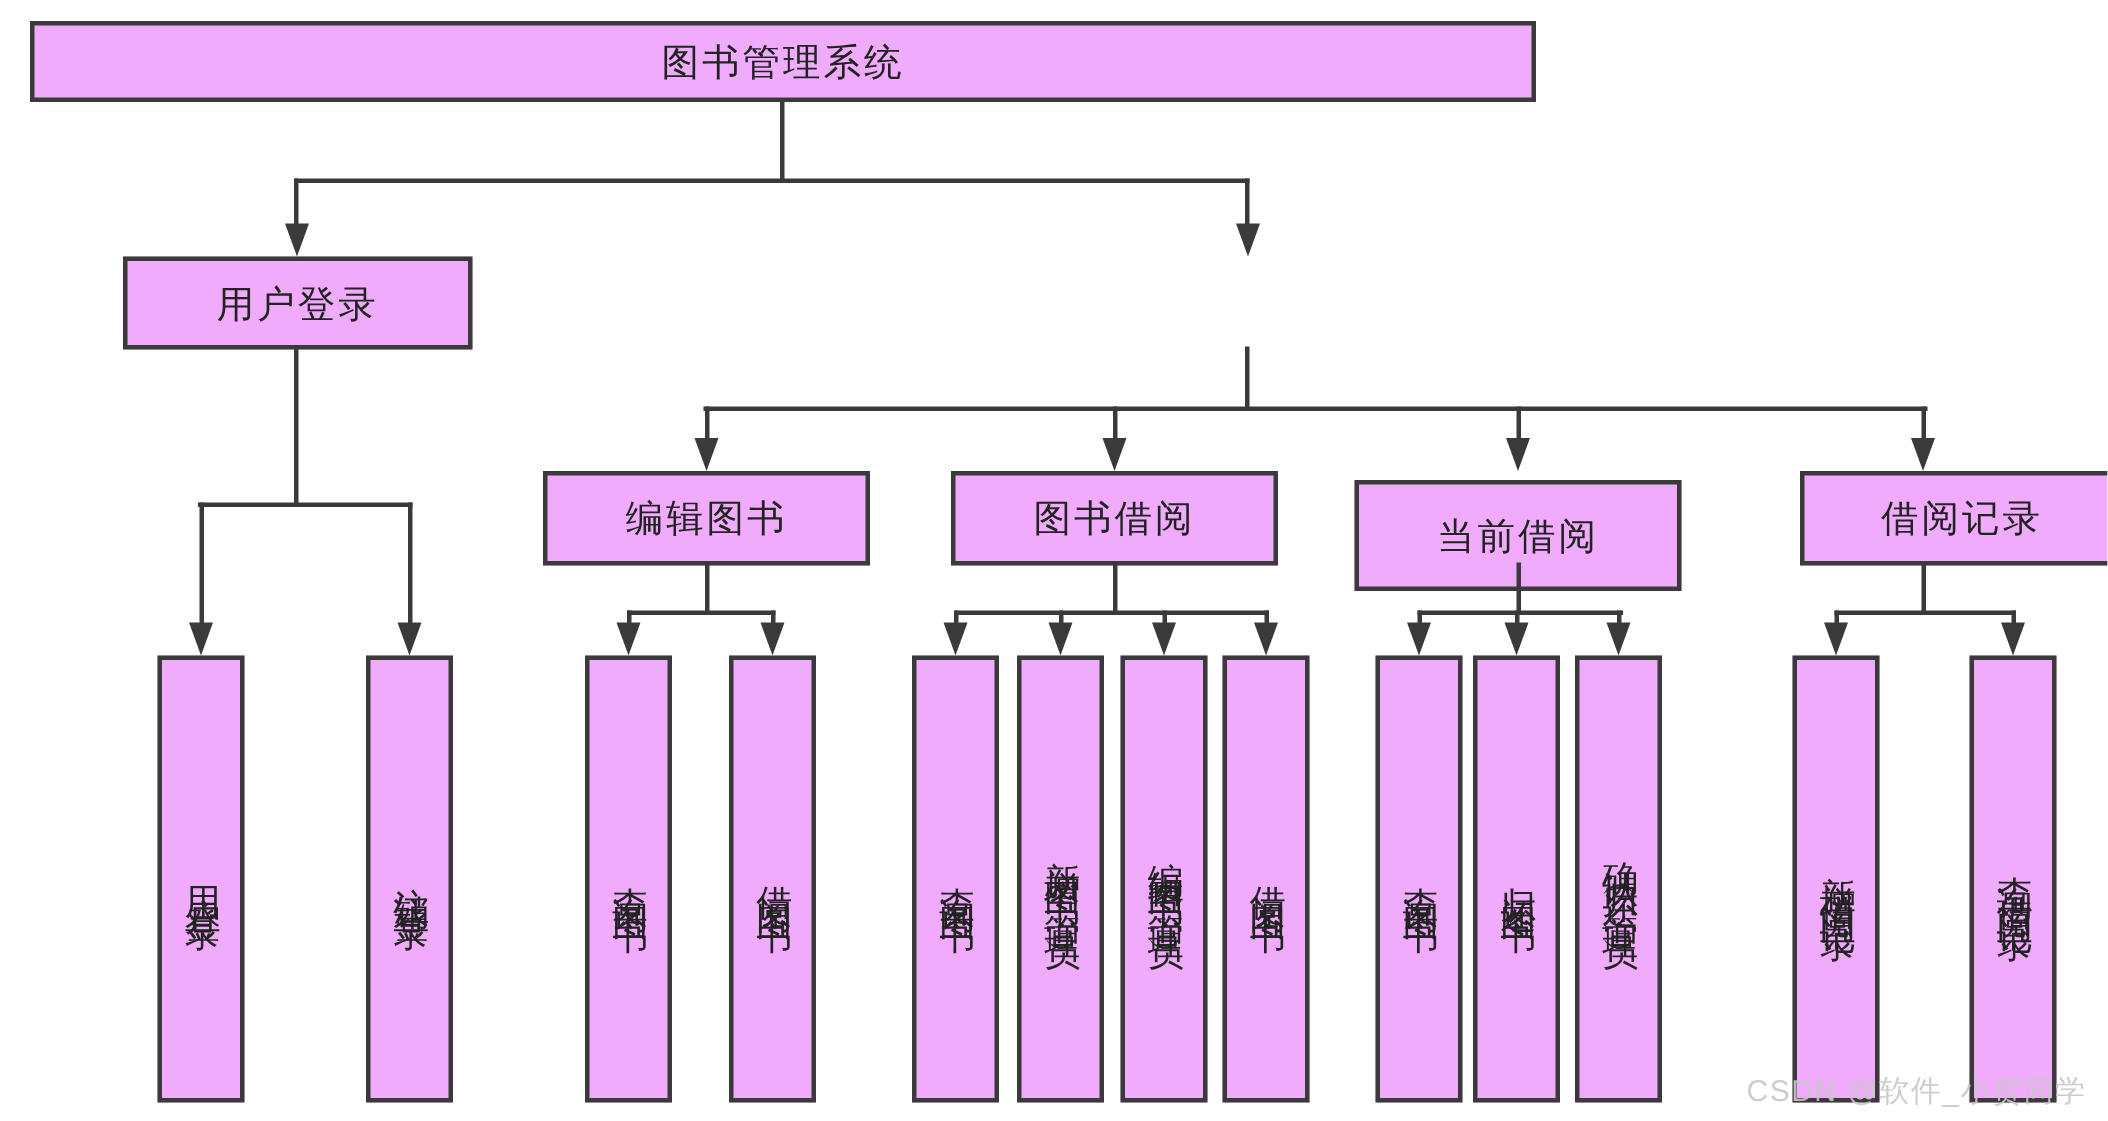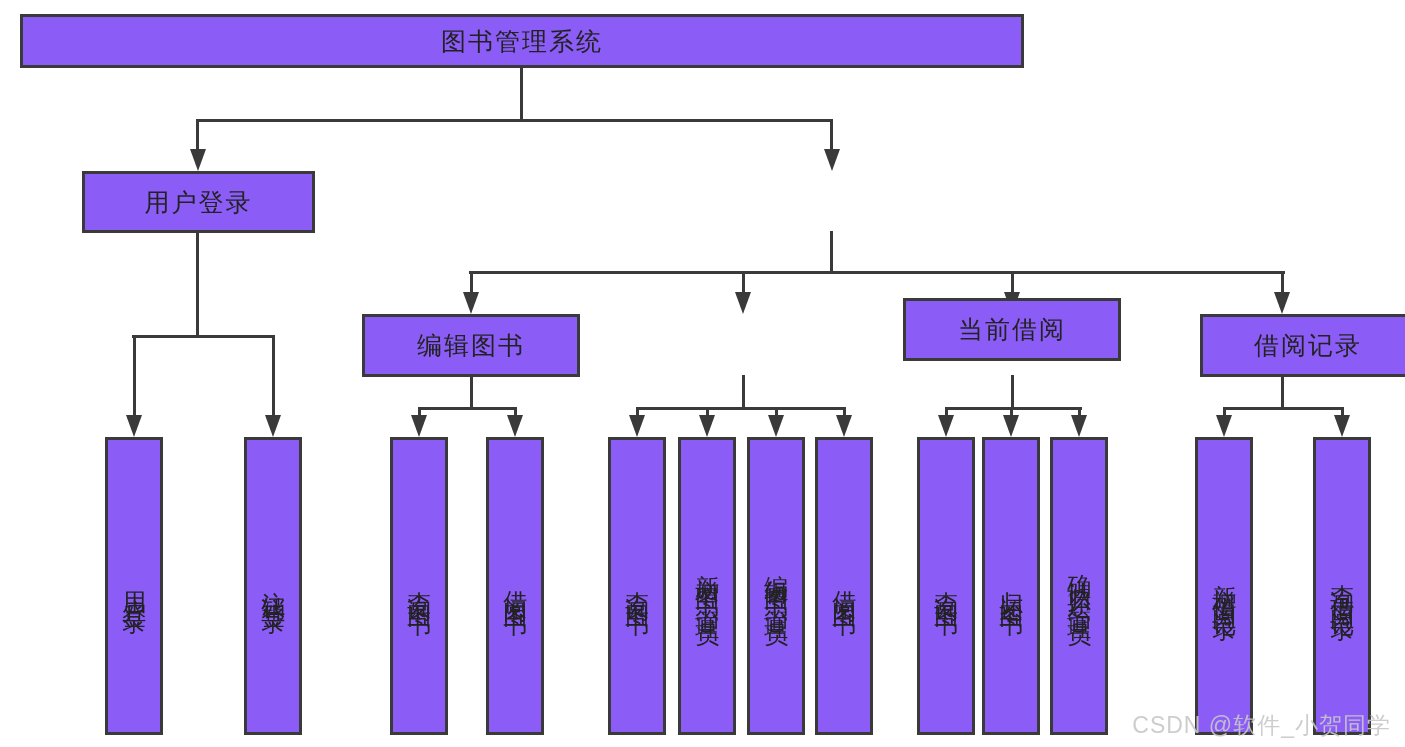--- a/index.html
+++ b/index.html
@@ -1,40 +1,40 @@
 <!DOCTYPE html>
 <html><head>
 <meta charset="utf-8">
 <style>
   html,body{margin:0;padding:0;background:#ffffff;}
   .canvas{
     position:relative;width:1405px;height:747px;background:#ffffff;
     font-family:"Liberation Sans",sans-serif;overflow:hidden;
   }
   .box{
-    position:absolute;box-sizing:border-box;border:3px solid #3a3a3a;background:#8b5cf6;
+    position:absolute;box-sizing:border-box;border:3px solid #3a3a3a;background:#f0abfc;
     display:flex;align-items:center;justify-content:center;font-family:Liberation Serif, serif;
   }
   .box .lbl{
     color:#222222;font-size:25px;letter-spacing:2px;white-space:nowrap;
   }
   .leaf .lbl{
     writing-mode:vertical-lr;text-orientation:mixed;
     font-size:24px;letter-spacing:7px;line-height:1.1;white-space:normal;
   }
   .vl{position:absolute;width:3px;background:#3a3a3a;}
   .hl{position:absolute;height:3px;background:#3a3a3a;}
   .ar{
     position:absolute;width:0;height:0;
     border-left:8px solid transparent;border-right:8px solid transparent;
     border-top:22px solid #3a3a3a;
   }
   .watermark{
     position:absolute;right:14px;bottom:6px;z-index:5;
-    color:#c8c8c8;font-size:23px;letter-spacing:1px;opacity:.9;white-space:nowrap;
+    color:#c8c8c8;font-size:20px;letter-spacing:1px;opacity:.9;white-space:nowrap;
   }
 </style>
 </head>
 <body>
 
 <div class="canvas">
 
   <div class="box" style="left:20px;top:14px;width:1004px;height:54px">
     <span class="lbl">图书管理系统</span>
   </div>
@@ -64,21 +64,24 @@
   <div class="vl" style="left:742px;top:271px;height:24px"></div>
   <div class="ar" style="left:735px;top:292px"></div>
   <div class="vl" style="left:1011px;top:271px;height:24px"></div>
   <div class="ar" style="left:1004px;top:292px"></div>
   <div class="vl" style="left:1281px;top:271px;height:24px"></div>
   <div class="ar" style="left:1274px;top:292px"></div>
 
   <div class="box" style="left:362px;top:314px;width:218px;height:63px">
     <span class="lbl">编辑图书</span>
   </div>
-  <div class="box" style="left:903px;top:298px;width:218px;height:63px">
+  <div class="box" style="left:634px;top:314px;width:218px;height:63px">
+    <span class="lbl">图书借阅</span>
+  </div>
+  <div class="box" style="left:903px;top:320px;width:218px;height:74px">
     <span class="lbl">当前借阅</span>
   </div>
   <div class="box" style="left:1200px;top:314px;width:216px;height:63px">
     <span class="lbl">借阅记录</span>
   </div>
 
   <div class="vl" style="left:470px;top:375px;height:35px"></div>
   <div class="hl" style="left:418px;top:407px;width:99px"></div>
   <div class="vl" style="left:418px;top:407px;height:11px"></div>
   <div class="ar" style="left:411px;top:415px"></div>

